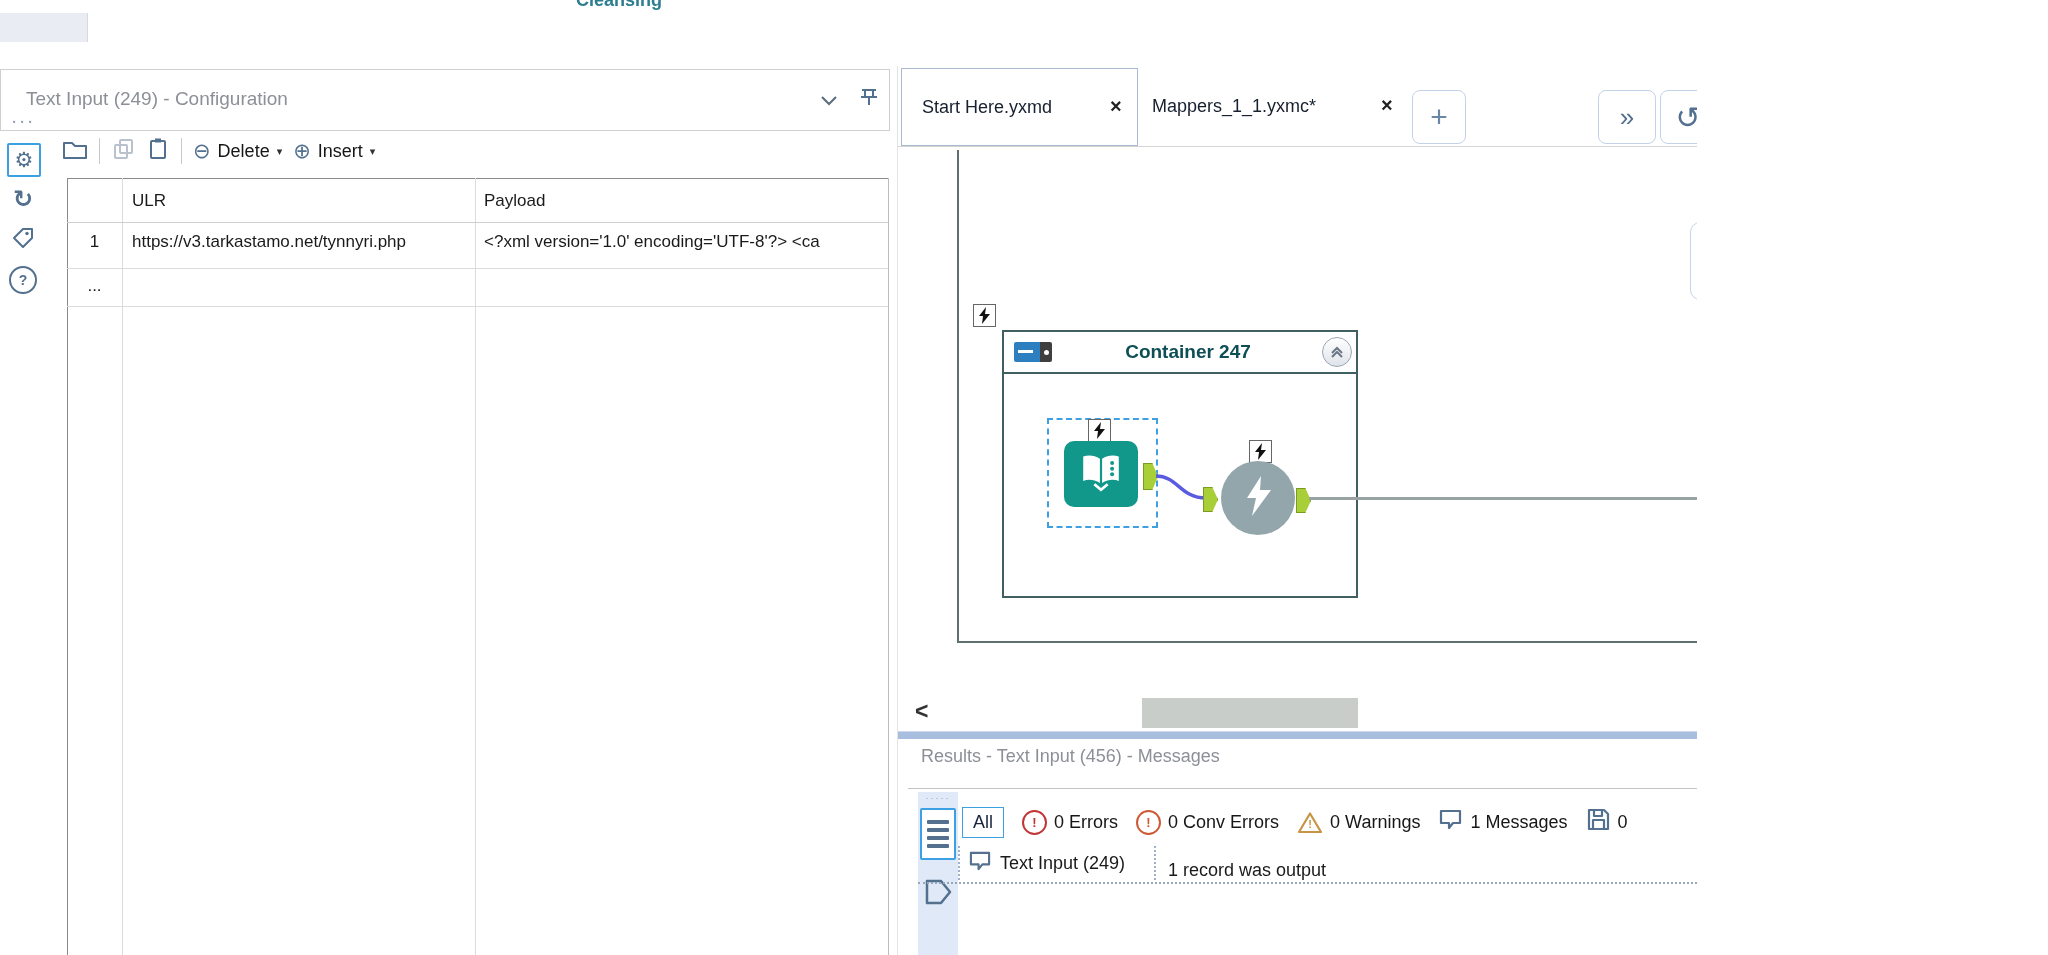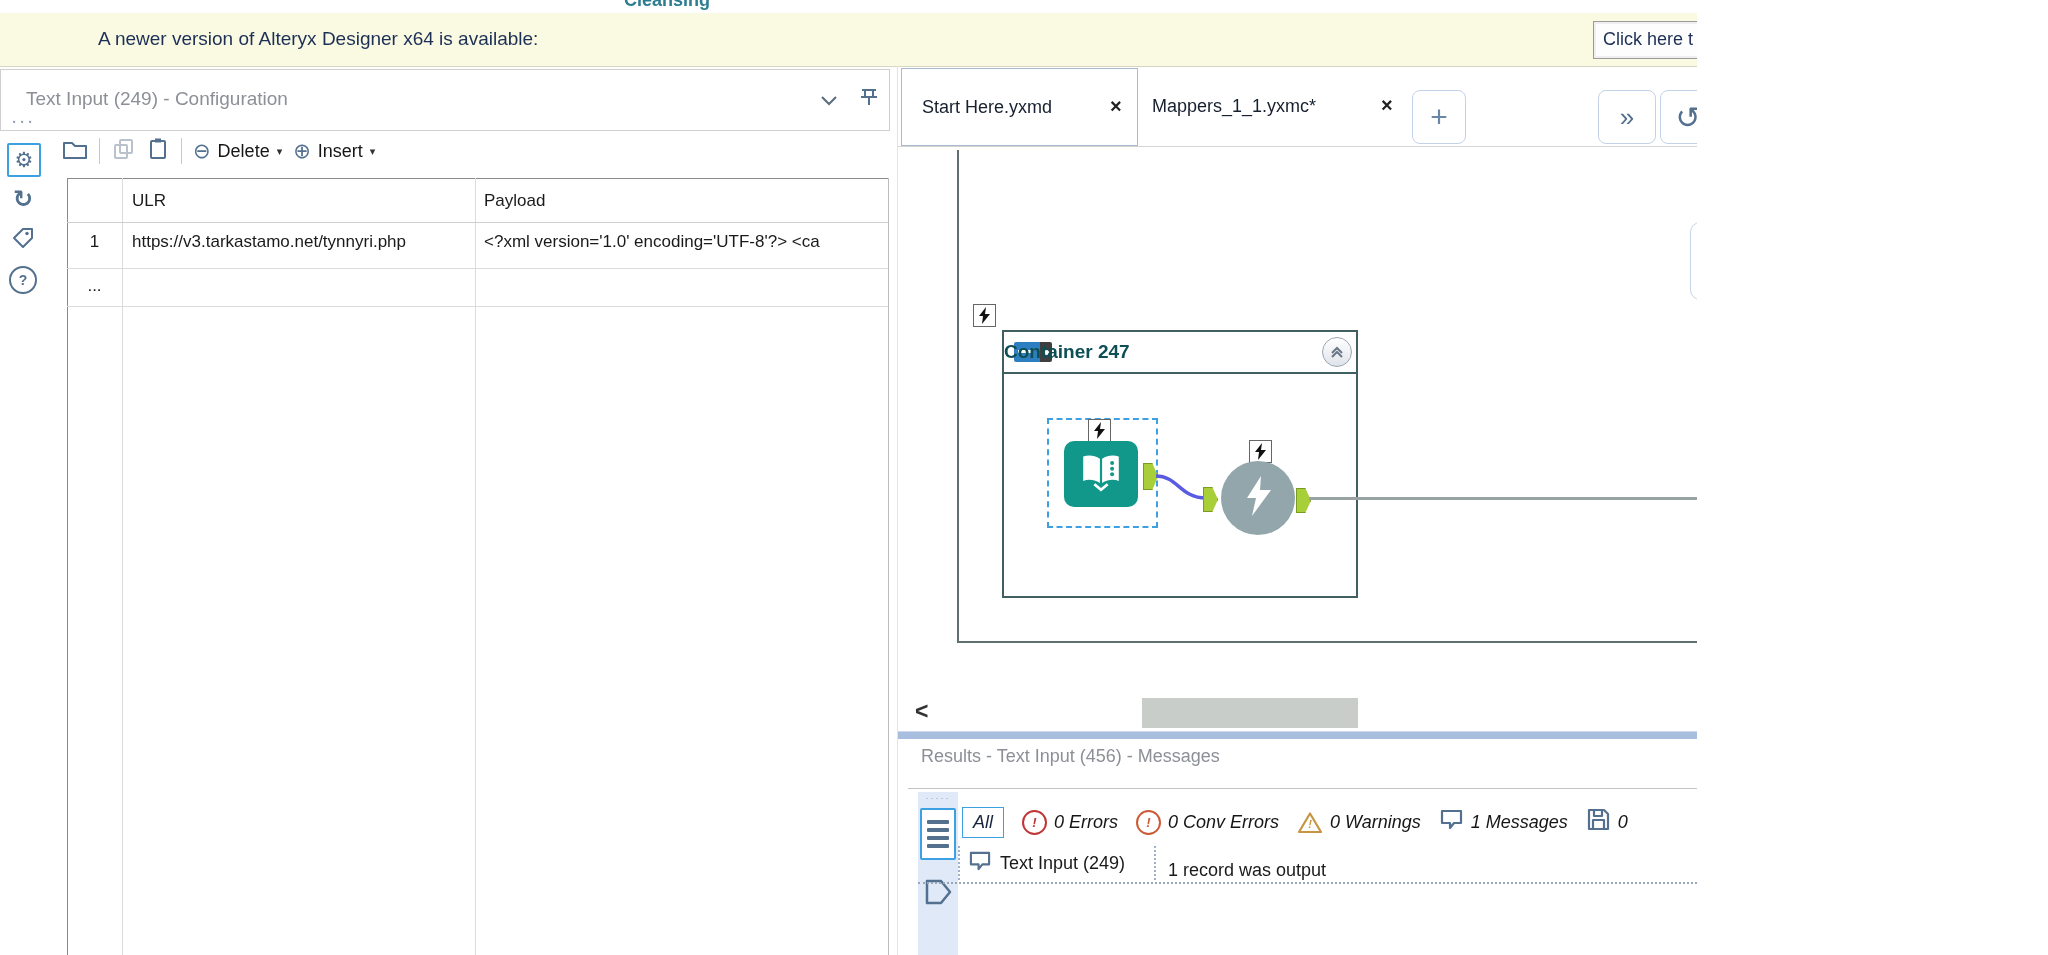--- a/index.html
+++ b/index.html
@@ -27,30 +27,25 @@
            font-size:13px;font-weight:bold;display:flex;align-items:center;justify-content:center;}
   .msgcell{display:flex;align-items:center;gap:8px;border-left:2px dotted #9fb0cc;height:34px;}
   .bar{width:22px;height:4px;background:#53718f;border-radius:1px;}
 </style>
 </head>
 <body>
 
 <div id="stage">
 <div id="content">
 
-  <div class="abs" style="left:576px;top:0;width:140px;height:24px;overflow:hidden;margin-left:48px;">
+  <div class="abs" style="left:576px;top:0;width:140px;height:24px;overflow:hidden;">
     <span style="display:block;margin-top:-10px;font-size:18px;font-weight:bold;color:#2b7d8f;">Cleansing</span>
   </div>
   <div class="abs" style="left:0;top:13px;width:87px;height:29px;background:#e9ecf3;border-right:1px solid #d5dae2;"></div>
 
-  <div class="abs" style="left:0;top:13px;width:1697px;height:53px;background:#fafae3;border-bottom:1px solid #d6d6c2;">
-    <div class="abs nowrap" style="left:98px;top:15px;font-size:19px;color:#1c2f55;">A newer version of Alteryx Designer x64 is available:</div>
-    <div class="abs nowrap" style="left:1593px;top:8px;width:104px;height:36px;background:#fdfdfd;border:1px solid #9a9a9a;
-                box-shadow:inset 0 0 0 2px #efefef;font-size:18px;color:#1c2f55;line-height:34px;padding-left:9px;">Click here t</div>
-  </div>
 
   <div class="abs" style="left:0;top:69px;width:890px;height:62px;background:#fff;border:1px solid #cfcfcf;box-sizing:border-box;">
     <div class="abs nowrap" style="left:25px;top:18px;font-size:19px;color:#8c9096;">Text Input (249) - Configuration</div>
     <span class="abs" style="left:816px;top:18px;">
       <svg width="24" height="24" viewBox="0 0 24 24">
             <polyline points="5,9 12,16 19,9" fill="none" stroke="#5a6b7d" stroke-width="2"></polyline>
           </svg>
     </span>
     <span class="abs" style="left:856px;top:16px;">
       <svg width="24" height="24" viewBox="0 0 24 24" fill="none" stroke="#53718f" stroke-width="2">
@@ -165,21 +160,21 @@
   <div class="abs" style="left:1002px;top:330px;width:356px;height:268px;border:2px solid #3f5f60;background:#fff;box-sizing:border-box;">
     <div style="position:relative;height:40px;border-bottom:2px solid #3f5f60;background:#fff;">
       <div class="abs" style="left:10px;top:10px;width:38px;height:20px;border-radius:2px;overflow:hidden;display:flex;">
         <span style="width:26px;background:#2e7fc0;position:relative;display:block;">
           <span style="position:absolute;left:4px;top:8px;width:15px;height:3px;background:#fff;display:block;"></span>
         </span>
         <span style="width:12px;background:#3f3f3f;position:relative;display:block;">
           <span style="position:absolute;left:3.5px;top:7.5px;width:5px;height:5px;border-radius:50%;background:#fff;display:block;"></span>
         </span>
       </div>
-      <div class="abs nowrap" style="left:0;top:9px;width:100%;text-align:left;font-size:19px;font-weight:bold;color:#0d4f55;">Container 247</div>
+      <div class="abs nowrap" style="left:8px;top:9px;width:100%;text-align:center;font-size:19px;font-weight:bold;color:#0d4f55;">Container 247</div>
       <div class="abs iconbtn" style="left:318px;top:5px;width:28px;height:28px;border:1px solid #9aa5b5;border-radius:50%;
                   background:linear-gradient(#ffffff,#dfe3ea);">
         <svg width="16" height="14" viewBox="0 0 16 14" fill="none" stroke="#6b7786" stroke-width="2">
           <polyline points="3,8 8,3 13,8"></polyline>
               <polyline points="3,12 8,7 13,12"></polyline>
         </svg>
       </div>
     </div>
   </div>
 
@@ -240,21 +235,21 @@
       <span class="bar"></span>
       <span class="bar"></span>
     </div>
     <div style="margin:18px auto 0;width:30px;">
       <svg width="30" height="32" viewBox="0 0 30 32" fill="none" stroke="#53718f" stroke-width="2.5" stroke-linejoin="round">
         <path d="M4 3 H18 L27 14 L18 25 H4 Z" transform="rotate(0 15 14)"></path>
       </svg>
     </div>
   </div>
 
-  <div class="abs" style="left:962px;top:800px;width:735px;height:44px;overflow:hidden;display:flex;align-items:center;gap:18px;font-style:italic;">
+  <div class="abs" style="left:962px;top:800px;width:735px;height:44px;overflow:hidden;display:flex;align-items:center;gap:18px;">
     <span class="filteritem" style="border:1.5px solid #3da0e3;padding:4px 10px;color:#16243e;">All</span>
     <span class="filteritem">
       <span class="errcirc">!</span>
       <span>0 Errors</span>
     </span>
     <span class="filteritem">
       <span class="errcirc" style="border-color:#cd5a35;color:#cd5a35;">!</span>
       <span>0 Conv Errors</span>
     </span>
     <span class="filteritem">

